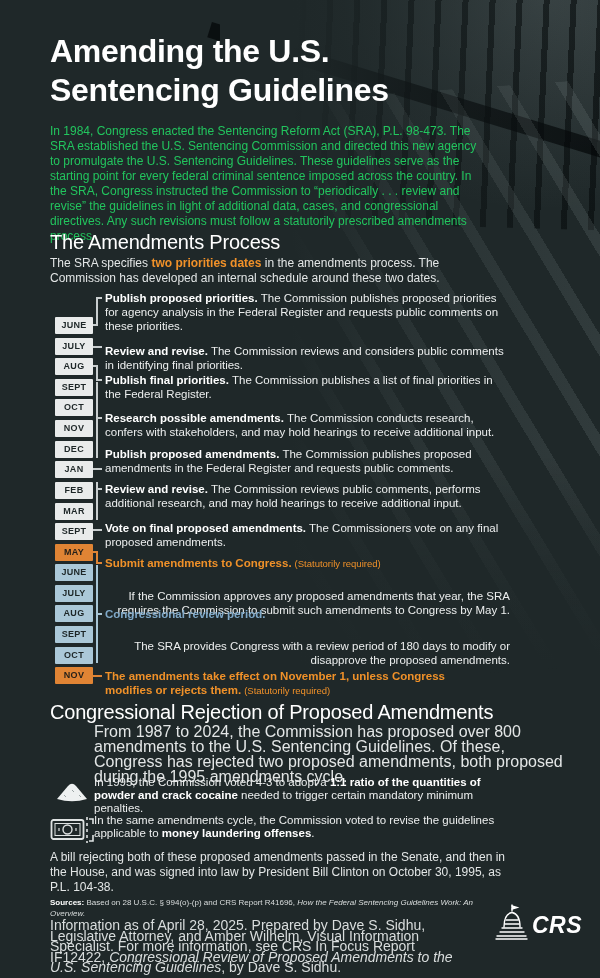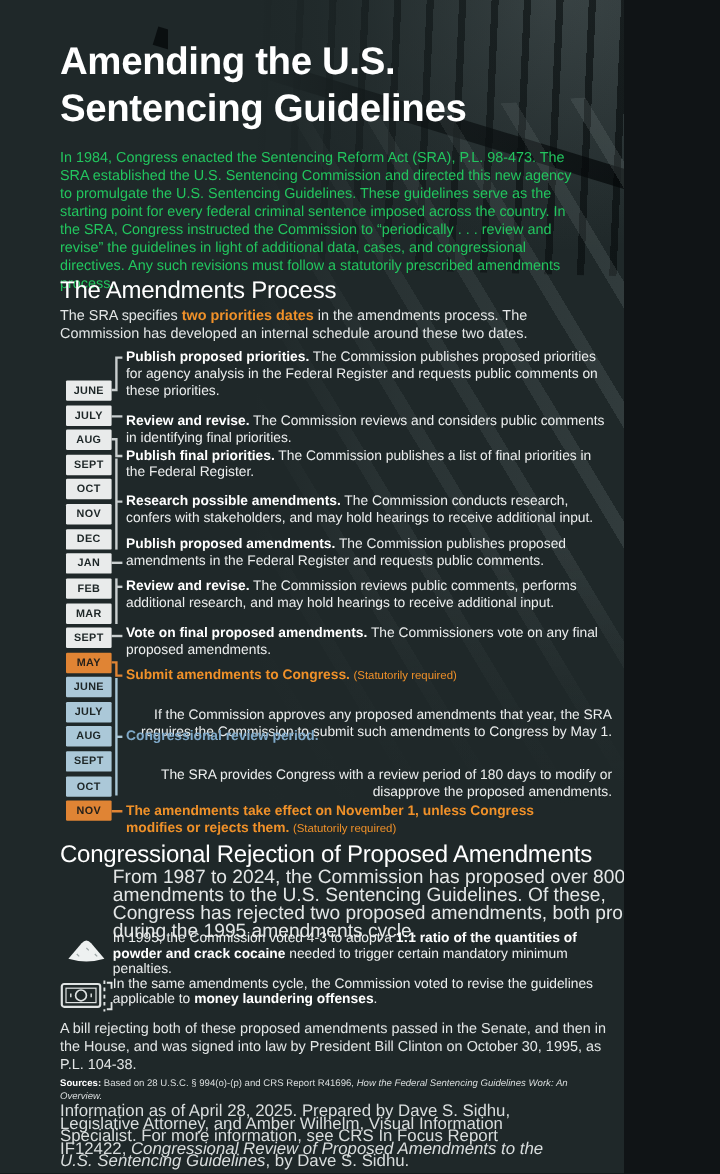--- a/index.html
+++ b/index.html
@@ -1,17 +1,17 @@
 <!DOCTYPE html>
 <html><head>
 <meta charset="utf-8">
 <style>
   html,body{margin:0;padding:0;background:#101416;}
   .page{
-    position:relative;width:520px;height:978px;background:#1f2829;overflow:hidden;
+    position:relative;width:600px;height:978px;background:#1f2829;overflow:hidden;
     font-family:"Liberation Sans","DejaVu Sans",sans-serif;color:#e7eaea;
   }
   
   .photo{position:absolute;top:0;right:0;width:360px;height:730px;}
   .photo .wall{
     position:absolute;top:-10px;right:-20px;width:380px;height:250px;
     background:radial-gradient(ellipse at 80% 0%, rgba(110,122,124,0.38), rgba(110,122,124,0) 62%);
   }
   .photo .bars{
     position:absolute;top:-14px;right:-30px;width:380px;height:240px;
@@ -182,14 +182,32 @@
     </div>
     <div class="rej-text"><span>In the same amendments cycle, the Commission voted to revise the guidelines applicable to </span><b>money laundering offenses</b><span>.</span></div>
   </div>
 
   <div class="abs rej-outro">A bill rejecting both of these proposed amendments passed in the Senate, and then in the House, and was signed into law by President Bill Clinton on October 30, 1995, as P.L. 104-38.</div>
 
   <div class="abs foot-sources"><span class="foot-bold">Sources:</span><span> Based on 28 U.S.C. § 994(o)-(p) and CRS Report R41696, </span><span class="foot-it">How the Federal Sentencing Guidelines Work: An Overview.</span></div>
 
   <div class="abs foot-info"><span>Information as of April 28, 2025. Prepared by Dave S. Sidhu, Legislative Attorney, and Amber Wilhelm, Visual Information Specialist. For more information, see CRS In Focus Report IF12422, </span><span class="foot-it">Congressional Review of Proposed Amendments to the U.S. Sentencing Guidelines</span><span>, by Dave S. Sidhu.</span></div>
 
+  <div class="abs crs-logo">
+    <span>
+      <svg width="36" height="40" viewBox="0 0 36 40">
+        <g fill="none" stroke="#ffffff" stroke-width="1.4" stroke-linecap="round">
+          <path d="M19,2 v6"></path>
+          <path d="M19,3 l5,1.5 -5,1.5" fill="#ffffff"></path>
+          <path d="M11,24 Q11,11 19,9.5 Q27,11 27,24"></path>
+          <path d="M13,17 H25"></path>
+          <path d="M12,21 H26"></path>
+          <path d="M9,25 H29"></path>
+          <path d="M7,29 H31"></path>
+          <path d="M4,33 H33"></path>
+          <path d="M3,36 H34"></path>
+        </g>
+      </svg>
+    </span>
+    <span class="crs-text">CRS</span>
+  </div>
 
 </div>
 
 </body></html>

